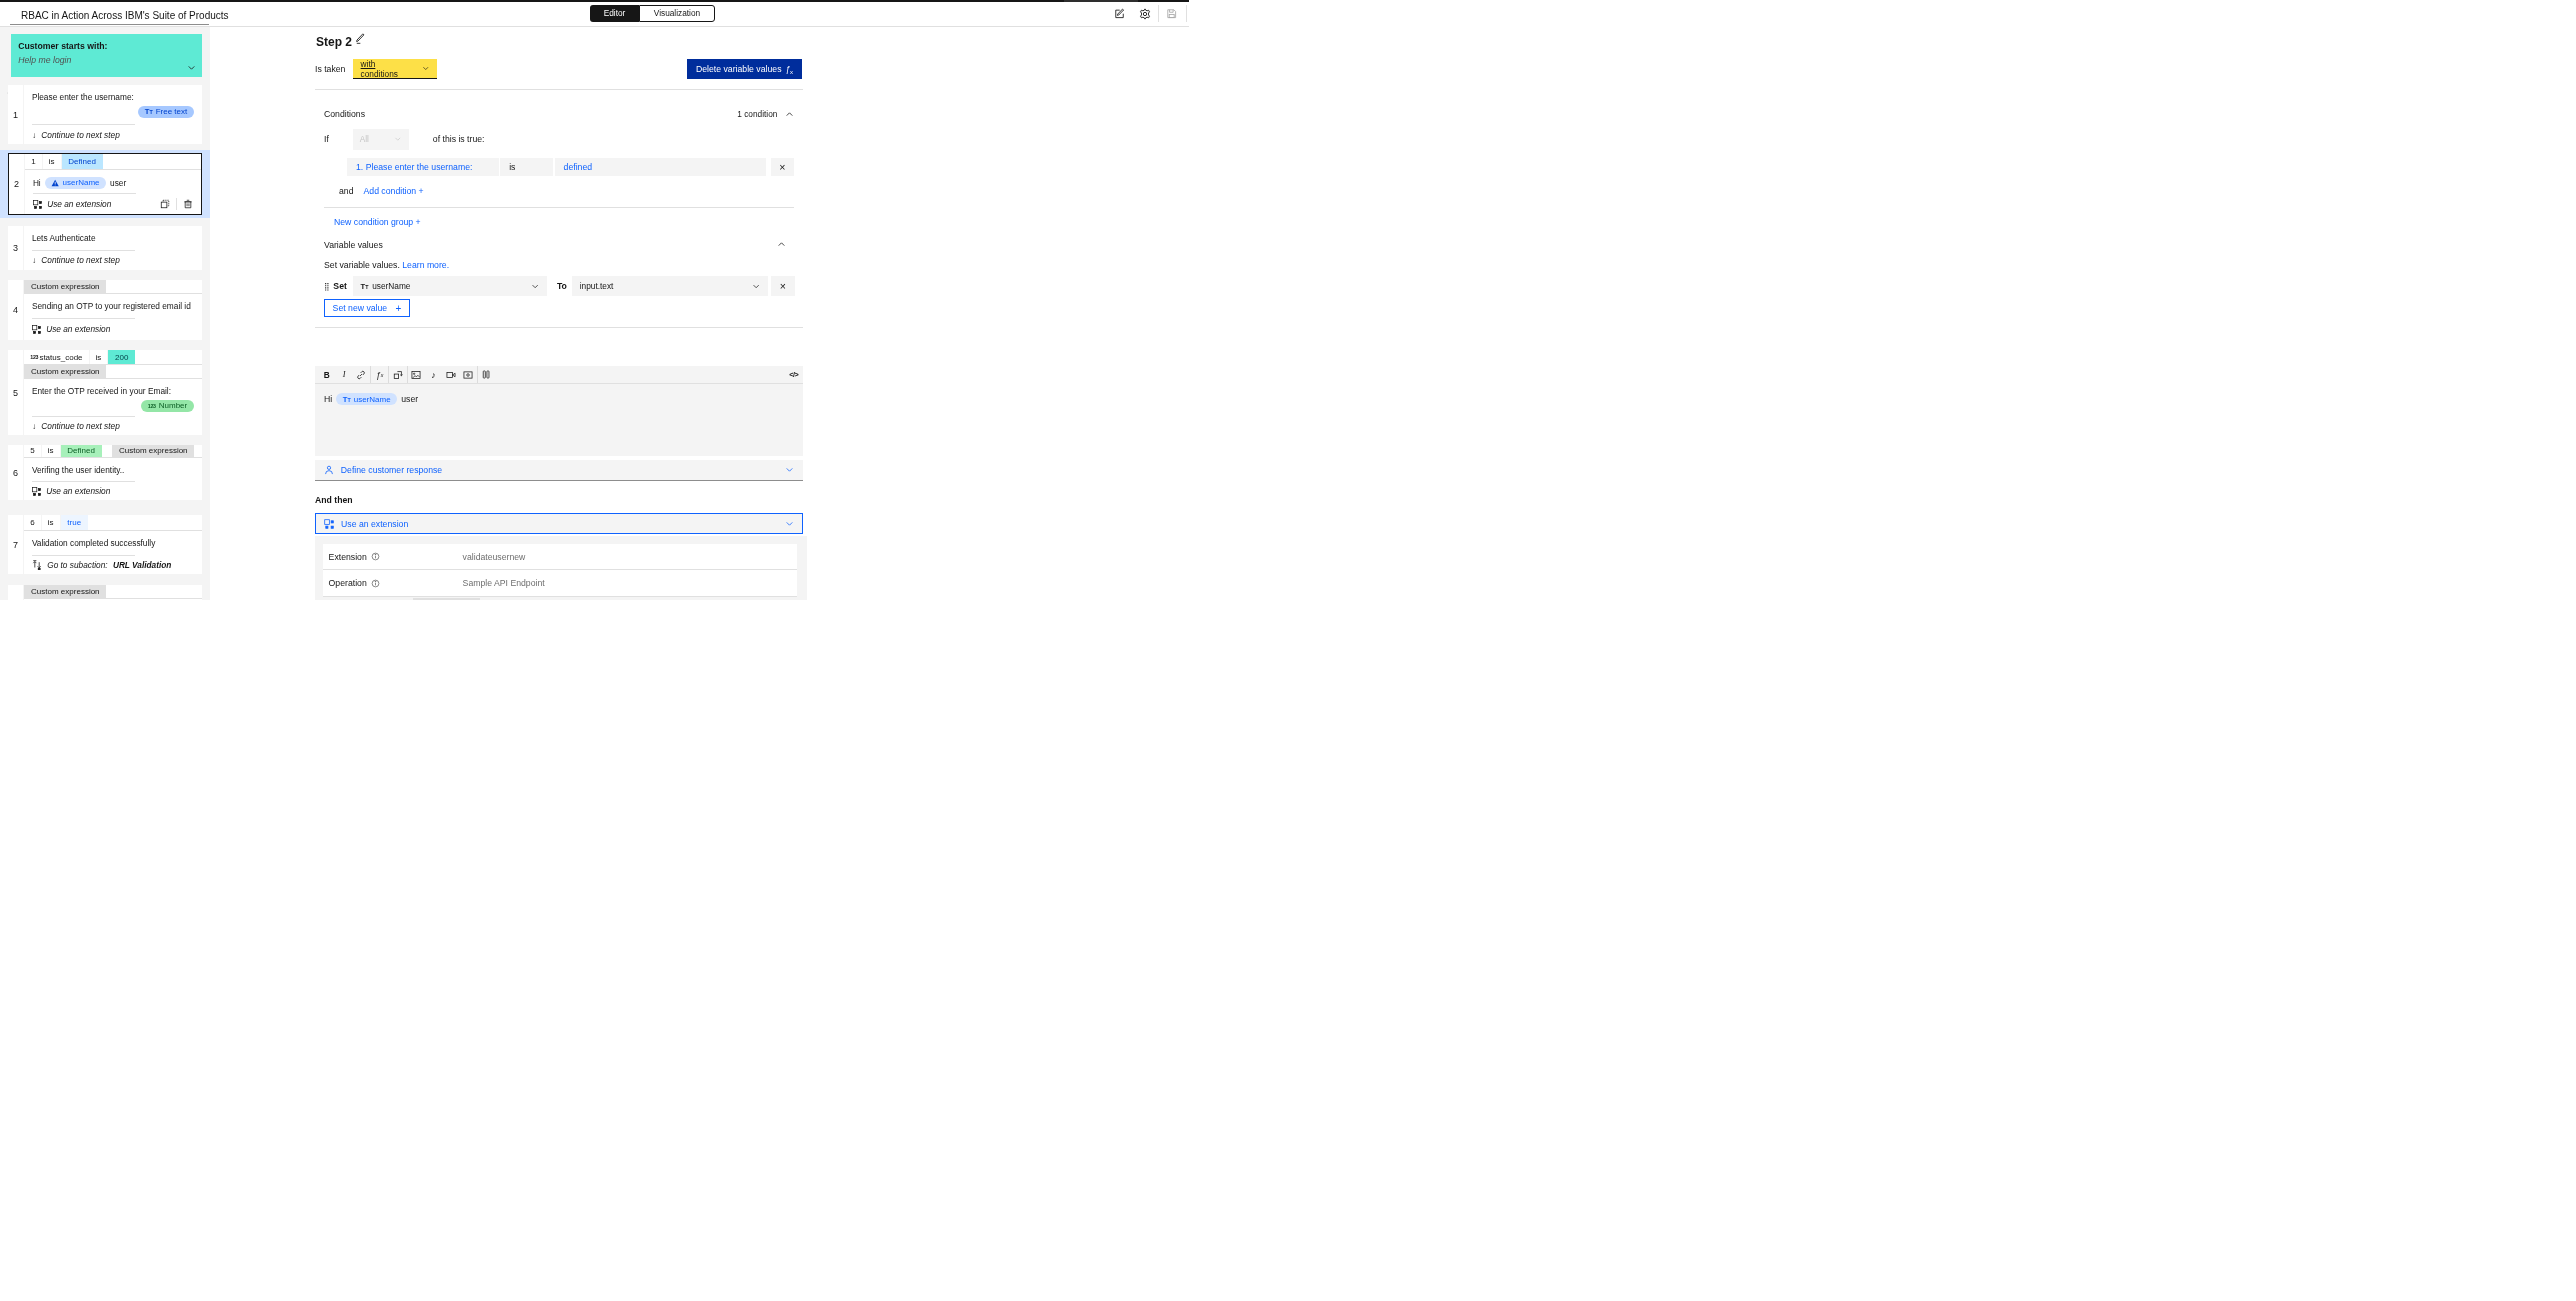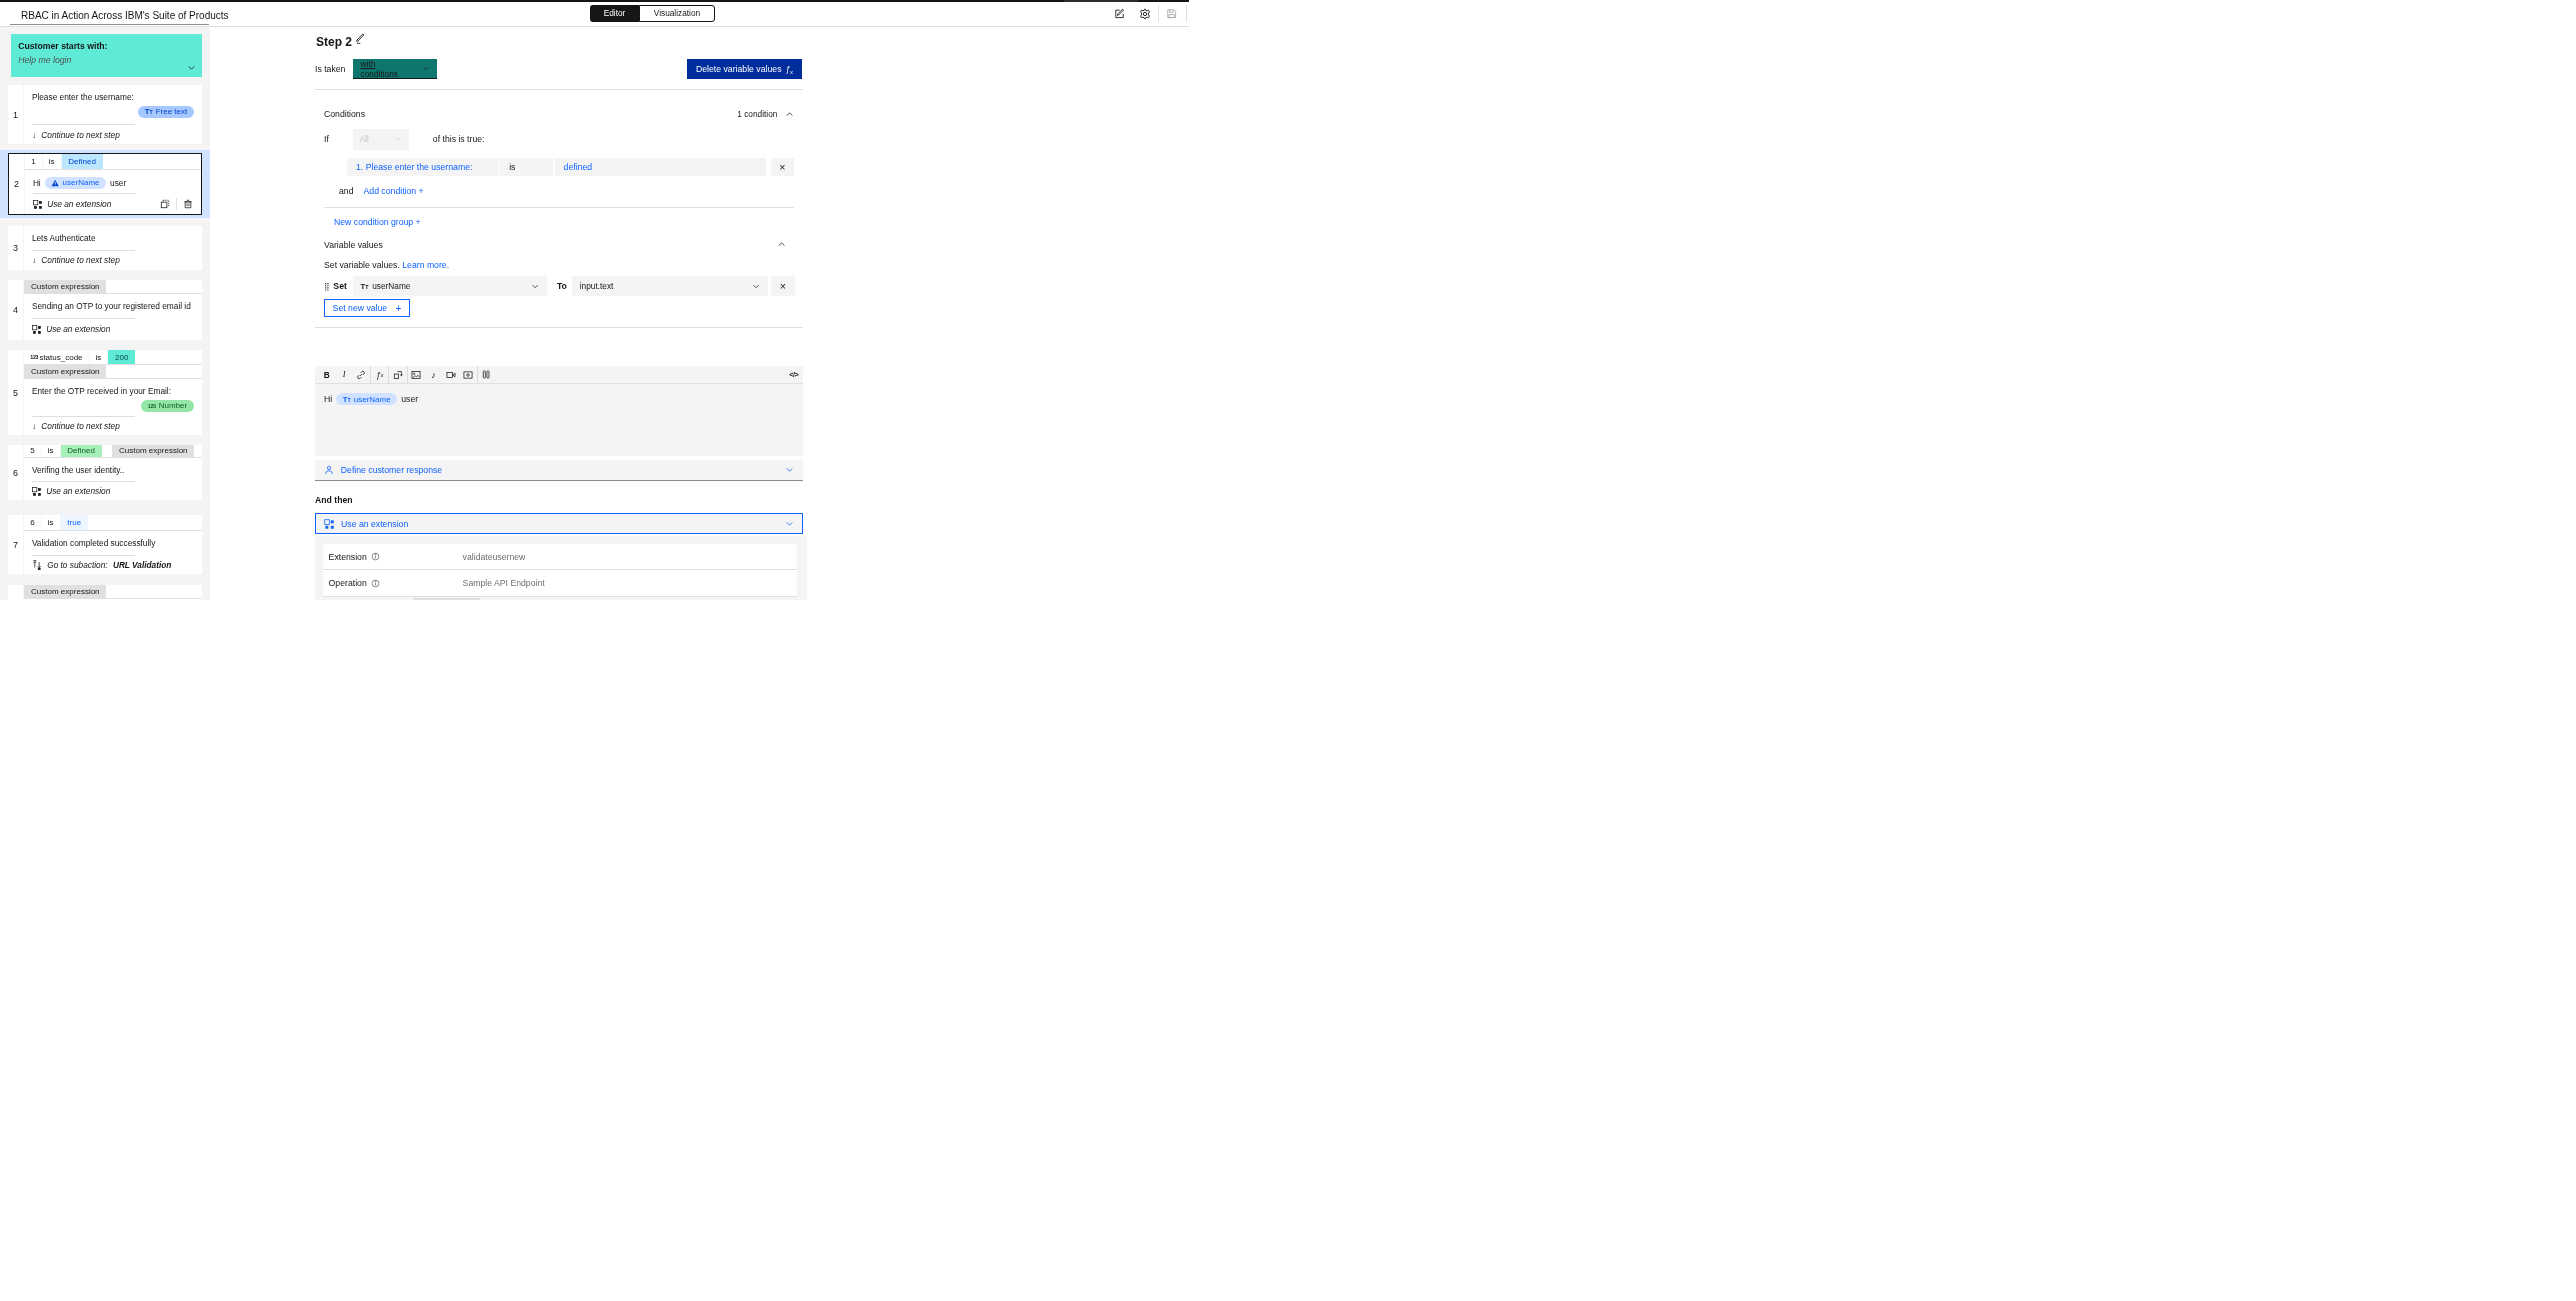--- a/index.html
+++ b/index.html
@@ -55,21 +55,21 @@
   #step2-card { left:7.6px; top:3px; width:194px; height:62px; background:#fff; border:1.5px solid #161616; display:flex; cursor:pointer; position:absolute; }
   .foot-icons { margin-left:auto; display:flex; align-items:center; gap:6px; }
   .vline { width:0.8px; height:12px; background:#e0e0e0; }
 
   
   .blue { color:#0f62fe; }
   .link { color:#0f62fe; cursor:pointer; font-size:8.7px; }
   #step-title { left:316px; top:35px; font-weight:bold; font-size:12px; }
   #step-edit { left:355px; top:33px; width:12px; height:12px; cursor:pointer; }
   #istaken-label { left:315px; top:64px; font-size:8.7px; }
-  #taken-dd { left:353px; top:59px; width:84px; height:20px; background:#0f766e; border-bottom:1.5px solid #161616; display:flex; align-items:center; padding:0 7.6px; gap:24px; font-size:8.3px; cursor:pointer;text-decoration:underline; }
+  #taken-dd { left:353px; top:59px; width:84px; height:20px; background:#fde047; border-bottom:1.5px solid #161616; display:flex; align-items:center; padding:0 7.6px; gap:24px; font-size:8.3px; cursor:pointer;text-decoration:underline; }
   #taken-dd span { flex:1; }
   #delete-btn { left:687px; top:59px; width:115px; height:20px; background:#002d9c; color:#fff; display:flex; align-items:center; padding:0 9px; font-size:8.7px; cursor:pointer; }
   #delete-btn .fx { margin-left:auto; font-style:italic; font-size:8.3px; }
   .fx-sub { font-style:normal; font-size:6px; vertical-align:-1.5px; }
 
   #cond-panel { left:315px; top:89px; width:488px; height:146px; background:#fff; border-top:0.8px solid #e0e0e0; border-bottom:0.8px solid #e0e0e0; padding:19px 9px 0; }
   .panel-head { display:flex; align-items:center; font-size:8.7px; }
   .panel-head .count { margin-left:auto; font-size:8.3px; margin-right:7.6px; }
   .ifrow { margin-top:10px; display:flex; align-items:center; gap:24px; font-size:8.7px; }
   #all-dd { width:56px; height:20.5px; background:#f4f4f4; color:#c6c6c6; display:flex; align-items:center; padding:0 6.8px; gap:4.6px; font-size:8.3px; }

